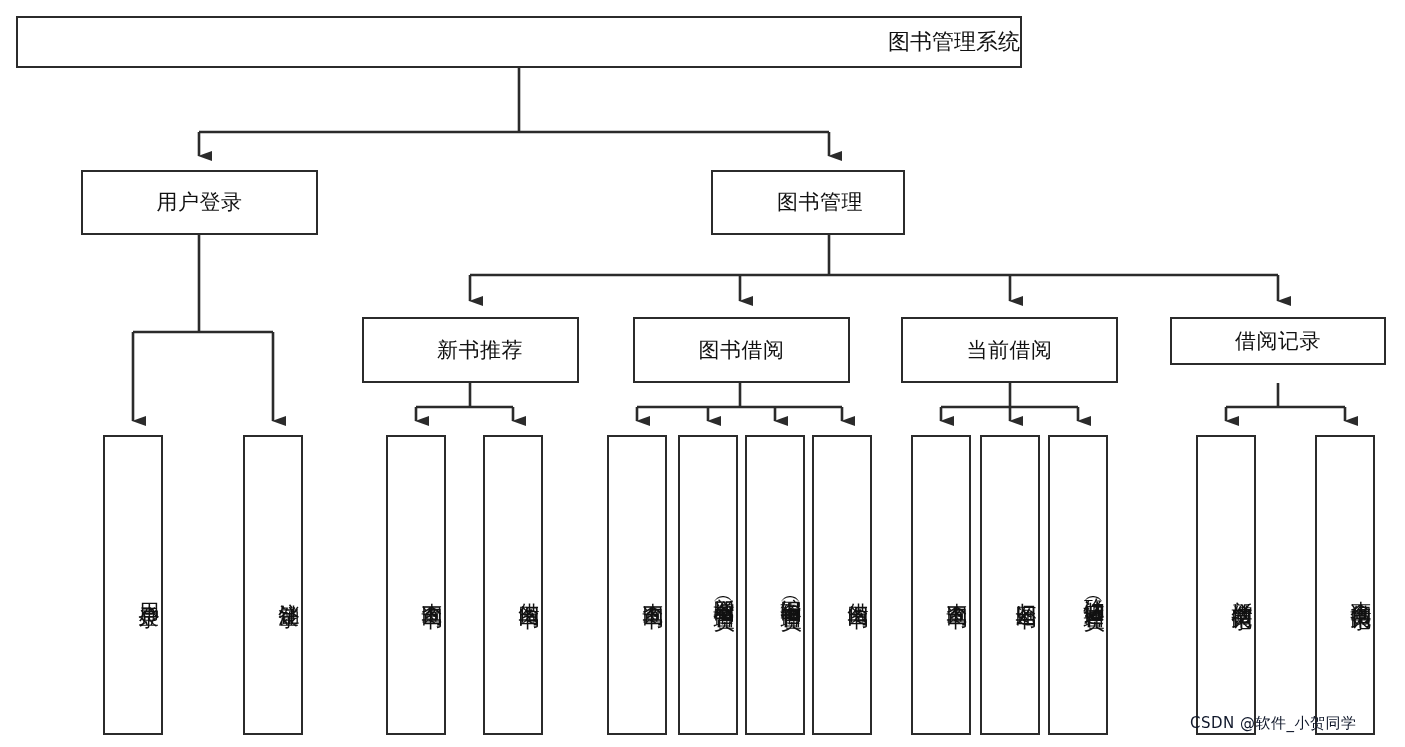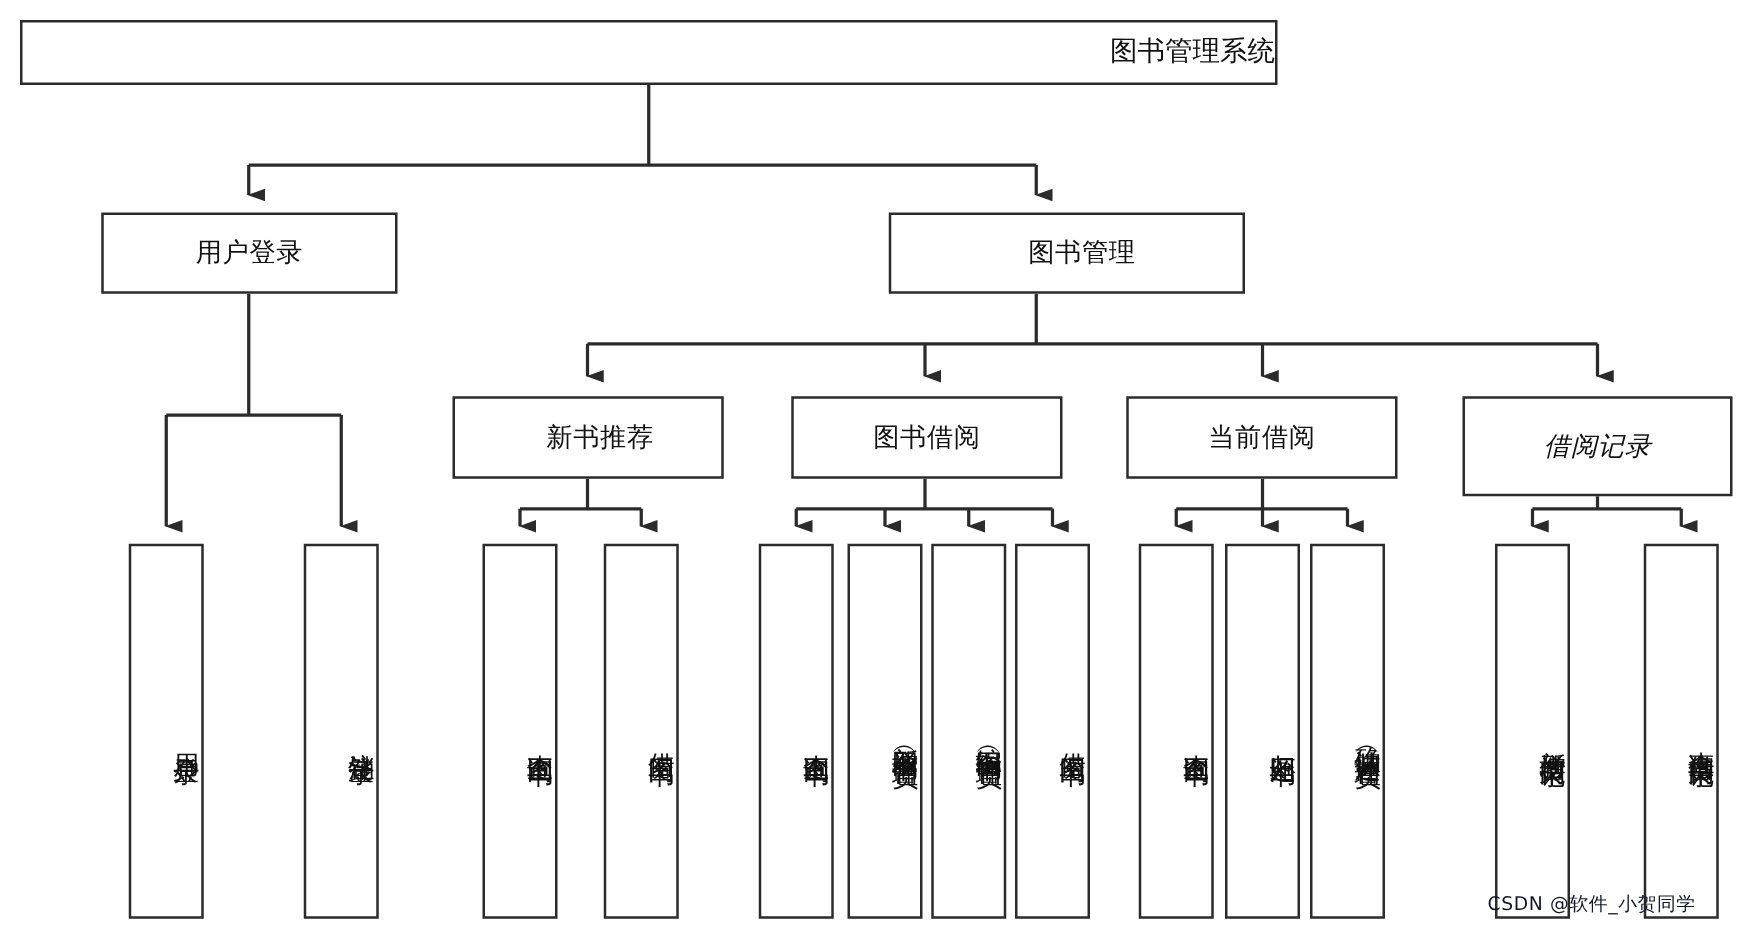--- a/index.html
+++ b/index.html
@@ -126,34 +126,34 @@
     </g>
   </svg>
 
   <div class="node root" style="left:16px; top:16px; width:1006px; height:52px;justify-content:flex-end;">
     <span>图书管理系统</span>
   </div>
 
   <div class="node h" style="left:81px; top:170px; width:237px; height:65px;">
     <span>用户登录</span>
   </div>
-  <div class="node h" style="left:711px; top:170px; width:285px; height:65px;padding-left:24px;">
+  <div class="node h" style="left:711px; top:170px; width:194px; height:65px;padding-left:24px;">
     <span>图书管理</span>
   </div>
 
   <div class="node h" style="left:362px; top:317px; width:217px; height:66px;padding-left:19px;">
     <span>新书推荐</span>
   </div>
   <div class="node h" style="left:901px; top:317px; width:217px; height:66px;">
     <span>当前借阅</span>
   </div>
   <div class="node h" style="left:633px; top:317px; width:217px; height:66px;">
     <span>图书借阅</span>
   </div>
-  <div class="node h" style="left:1170px; top:317px; width:216px; height:80px;font-style:italic;">
+  <div class="node h" style="left:1170px; top:317px; width:216px; height:48px;">
     <span>借阅记录</span>
   </div>
 
   <div class="node v" style="left:103px; top:435px; width:60px; height:300px;">
     <span class="vtext">用户登录</span>
   </div>
   <div class="node v" style="left:243px; top:435px; width:60px; height:300px;">
     <span class="vtext">注销登录</span>
   </div>
 

